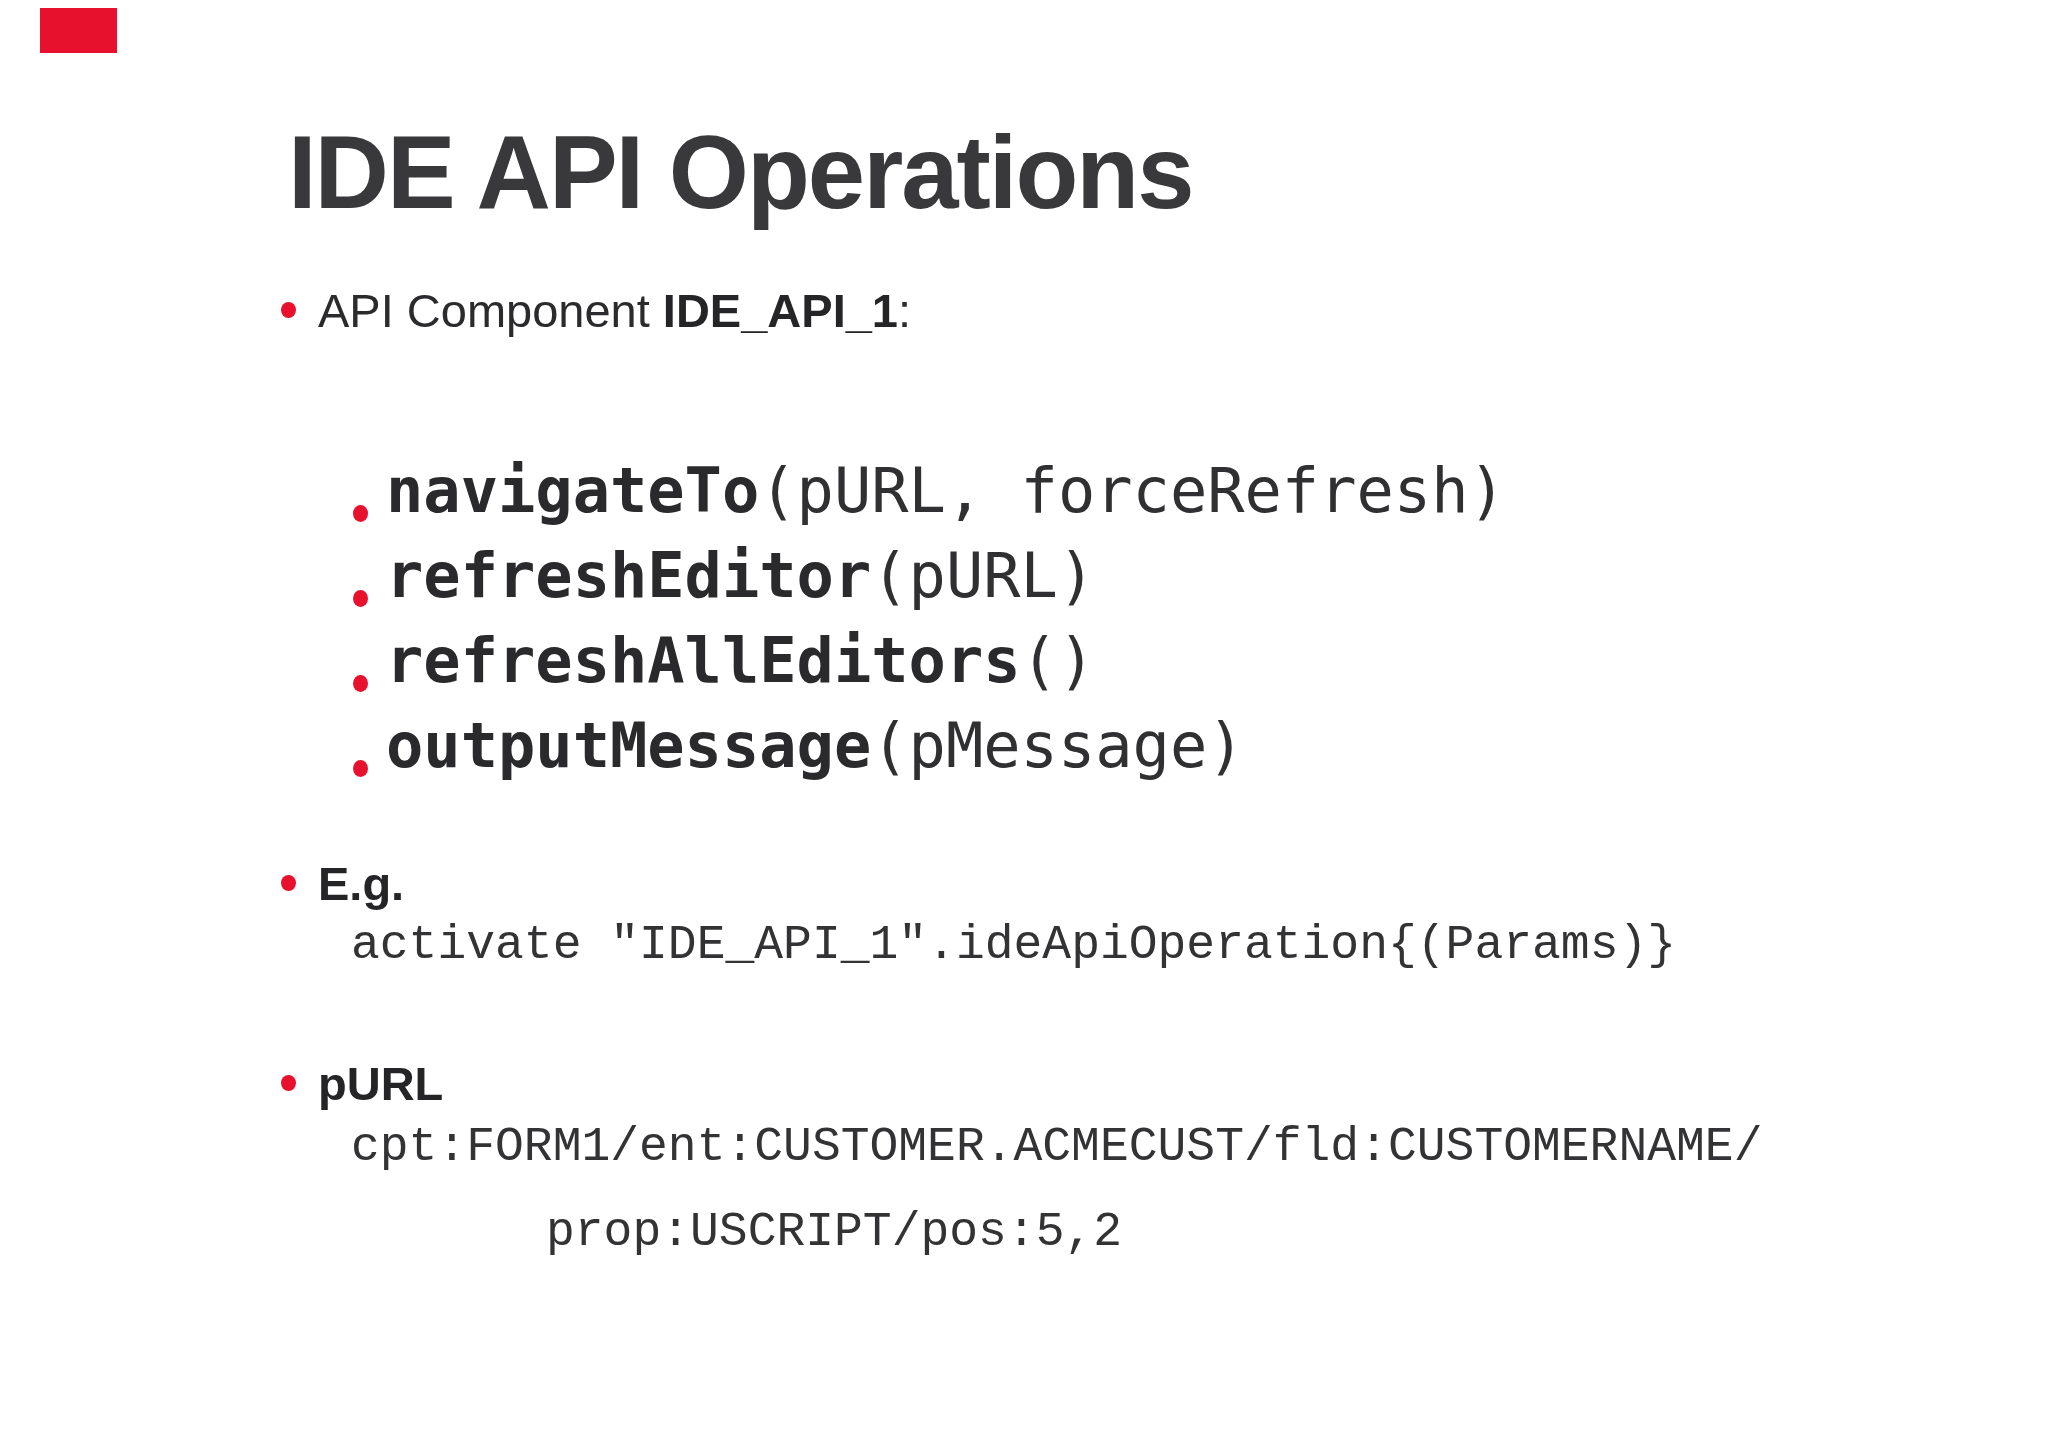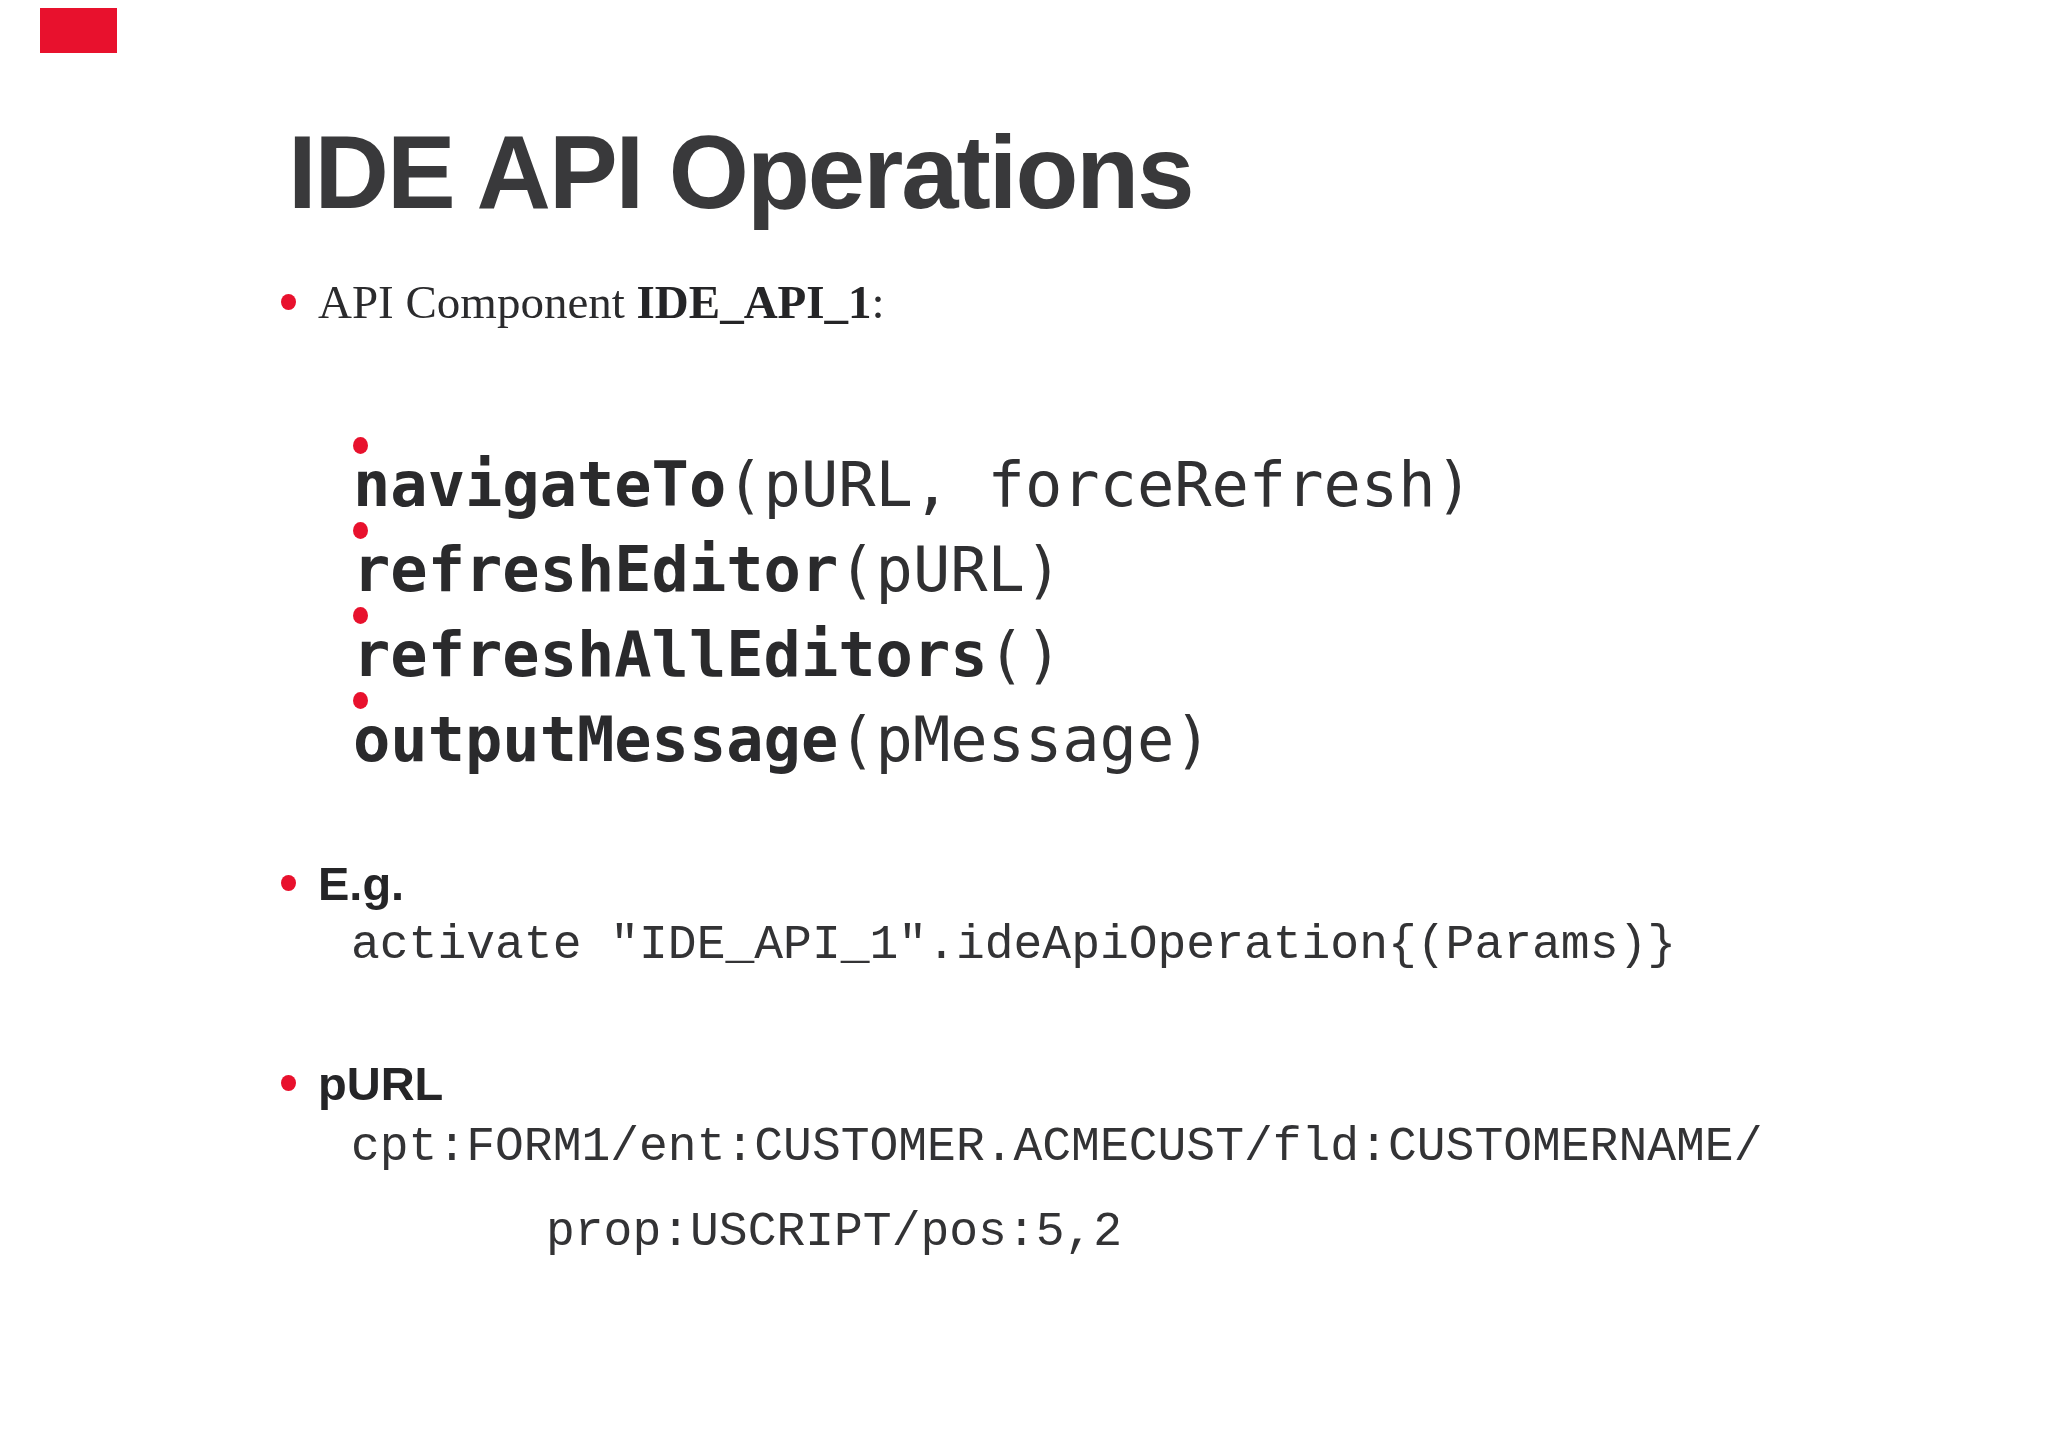--- a/index.html
+++ b/index.html
@@ -39,31 +39,30 @@
     flex:0 0 auto;
   }
   .dot-body{width:15px;height:16px;margin-right:22px;}
   .dot-code{width:15px;height:17px;margin-right:18px;}
   .body-text{
     font-size:47px;
     color:#2b2b2d;
     line-height:1;
   }
   .body-text b{color:#252527;}
-  .bullet1{left:281px;top:272px;height:60px;font-family:Liberation Serif, serif;}
+  .bullet1{left:281px;top:280px;height:60px;}
   .ops{
     position:absolute;
     left:353px;top:437px;
   }
   .op-row{
     display:flex;
-    align-items:flex-start;
+    align-items:flex-end;
     height:85px;
     white-space:nowrap;
-    flex-direction:column;
   }
   .op-text{
     font-family:"DejaVu Sans Mono", monospace;
     font-size:62px;
     line-height:1;
     color:#303032;
   }
   .op-text .op-name{font-weight:bold;color:#2a2a2c;}
   .eg-row{left:281px;top:853px;height:60px;}
   .purl-row{left:281px;top:1053px;height:60px;justify-content:flex-end;}

